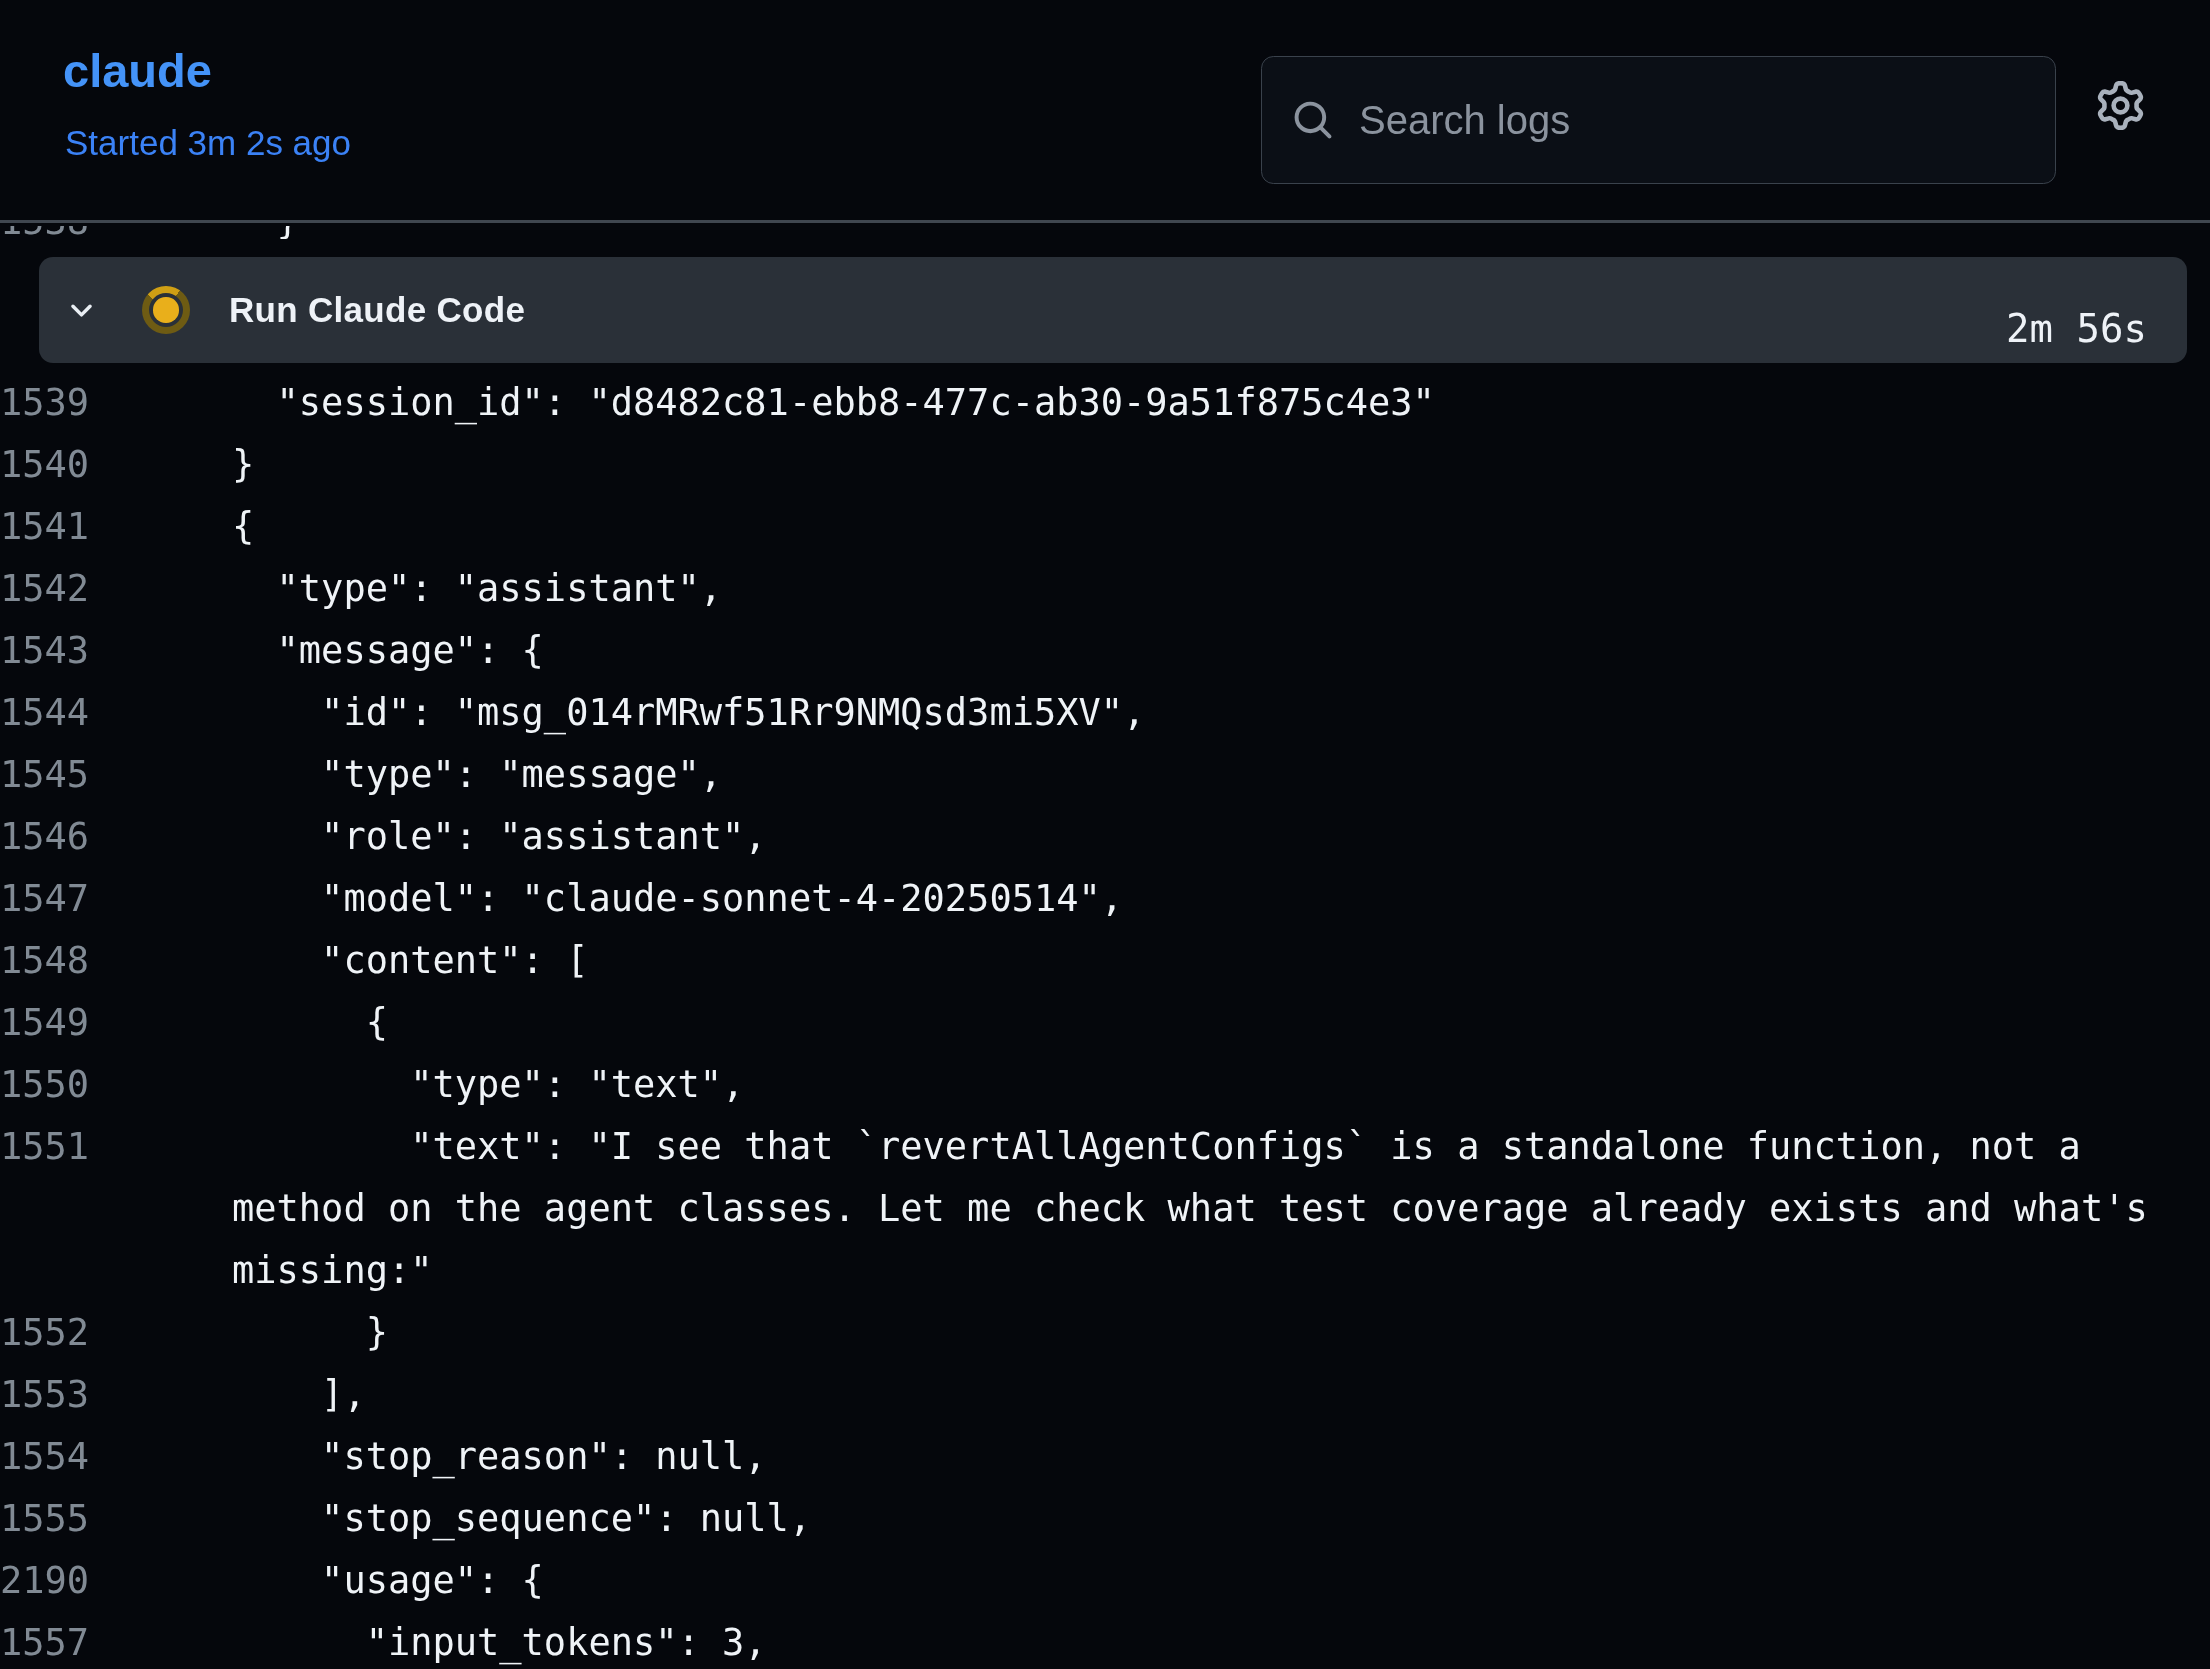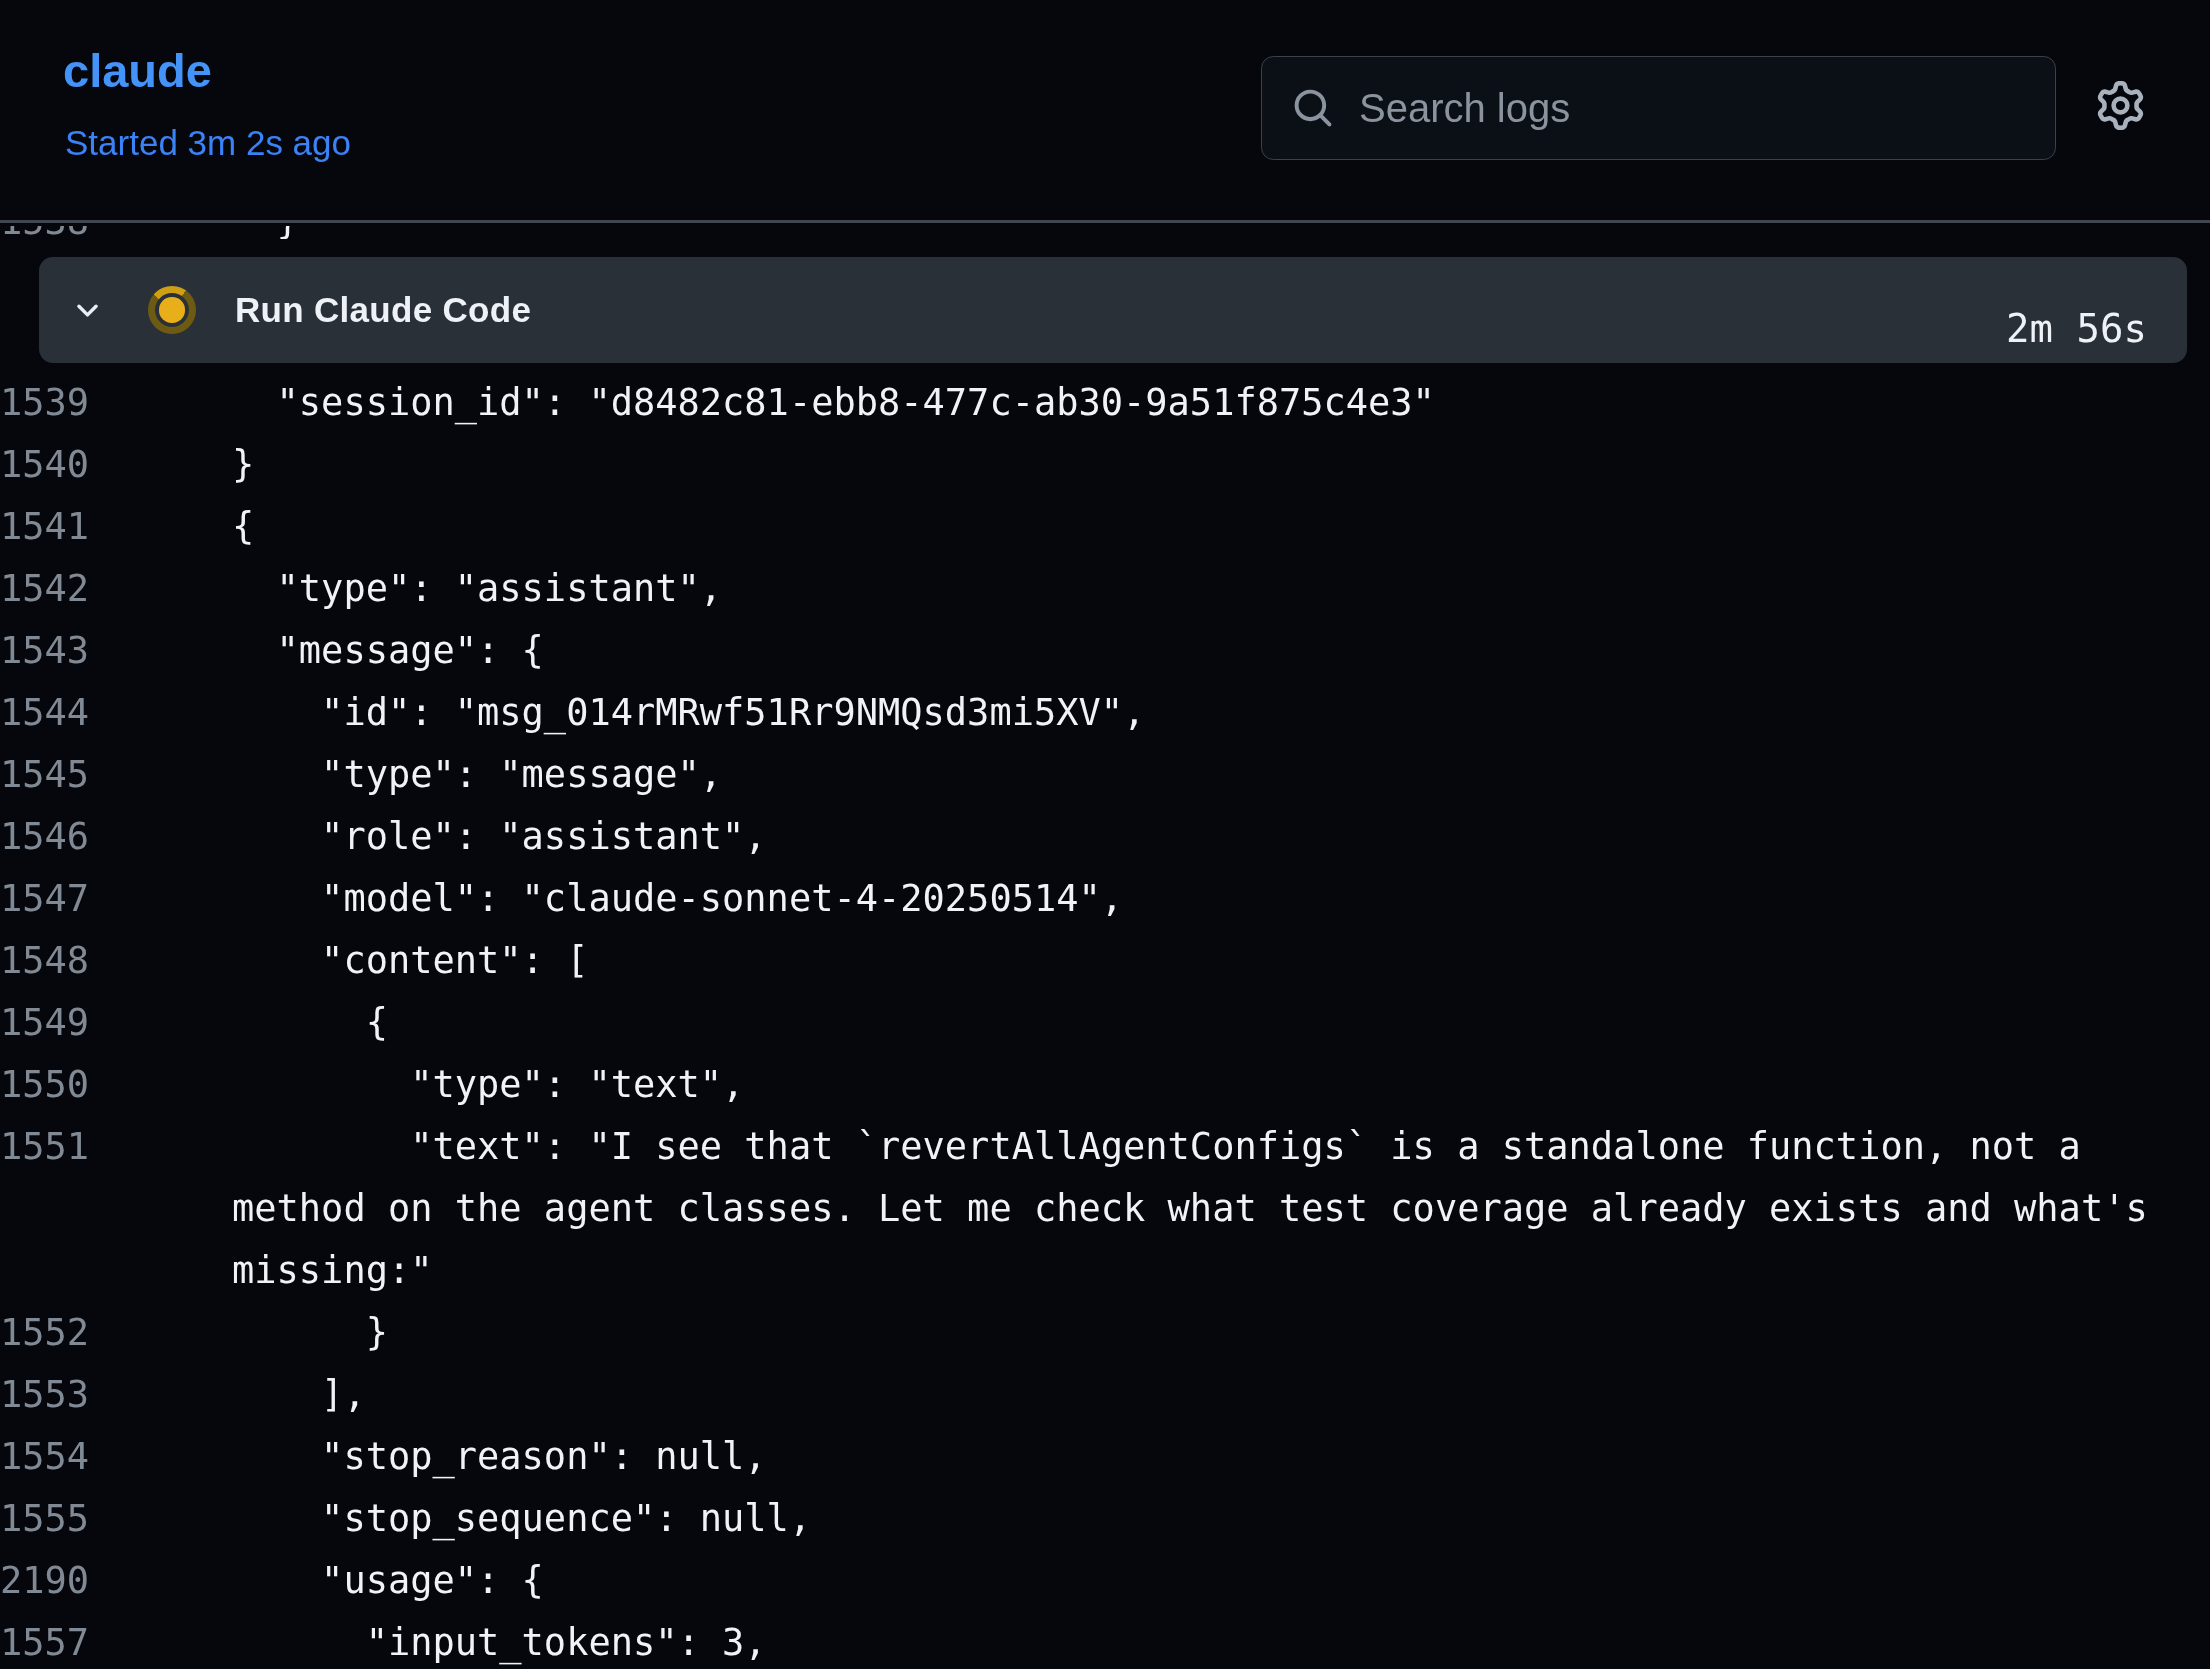--- a/index.html
+++ b/index.html
@@ -12,21 +12,21 @@
   .job-name{
     position:absolute;left:63px;top:47px;
     font-size:47px;font-weight:700;line-height:1;
     color:#4493f8;text-decoration:none;cursor:pointer;
   }
   .job-started{
     position:absolute;left:65px;top:125px;
     font-size:35px;line-height:1;color:#3b82f6;
   }
   .search-box{
-    position:absolute;left:1261px;top:56px;width:795px;height:104px;
+    position:absolute;left:1261px;top:56px;width:795px;height:128px;
     box-sizing:border-box;border:1.8px solid #3a424c;border-radius:12.3px;
     background:#0b0f16;display:flex;align-items:center;
     padding:0 24.6px 0 30px;
   }
   .search-box .s-icon{flex:0 0 auto;width:42px;height:42px;color:#8b939e;}
   .search-box input{
     flex:1 1 auto;margin-left:23px;border:none;outline:none;background:transparent;
     font-family:"Liberation Sans", sans-serif;font-size:40px;color:#e6edf3;
     min-width:0;
   }
@@ -42,21 +42,21 @@
   .divider{position:absolute;left:0;top:220px;width:2210px;height:2.6px;background:#404750;}
   .partial-line{
     position:absolute;left:0;top:226px;width:2210px;height:13px;overflow:hidden;
   }
   .partial-line .log-row{transform:translateY(-35px);}
 
   
   .step-row{
     position:absolute;left:39px;top:257px;width:2148px;height:106px;
     box-sizing:border-box;background:#2a3038;border-radius:14px;
-    display:flex;align-items:center;padding:0 40px 0 30px;cursor:pointer;
+    display:flex;align-items:center;padding:0 40px 0 24px;cursor:pointer;
   }
   .chev{flex:0 0 auto;width:37px;height:37px;color:#e9eef3;}
   .spinner{
     flex:0 0 auto;margin-left:42px;width:48px;height:48px;border-radius:50%;
     position:relative;
     background:conic-gradient(from 310deg,#cf9f14 0deg 85deg,#6e5b13 85deg 360deg);
   }
   .spinner::before{
     content:"";position:absolute;inset:7px;border-radius:50%;background:#2a3038;
   }

